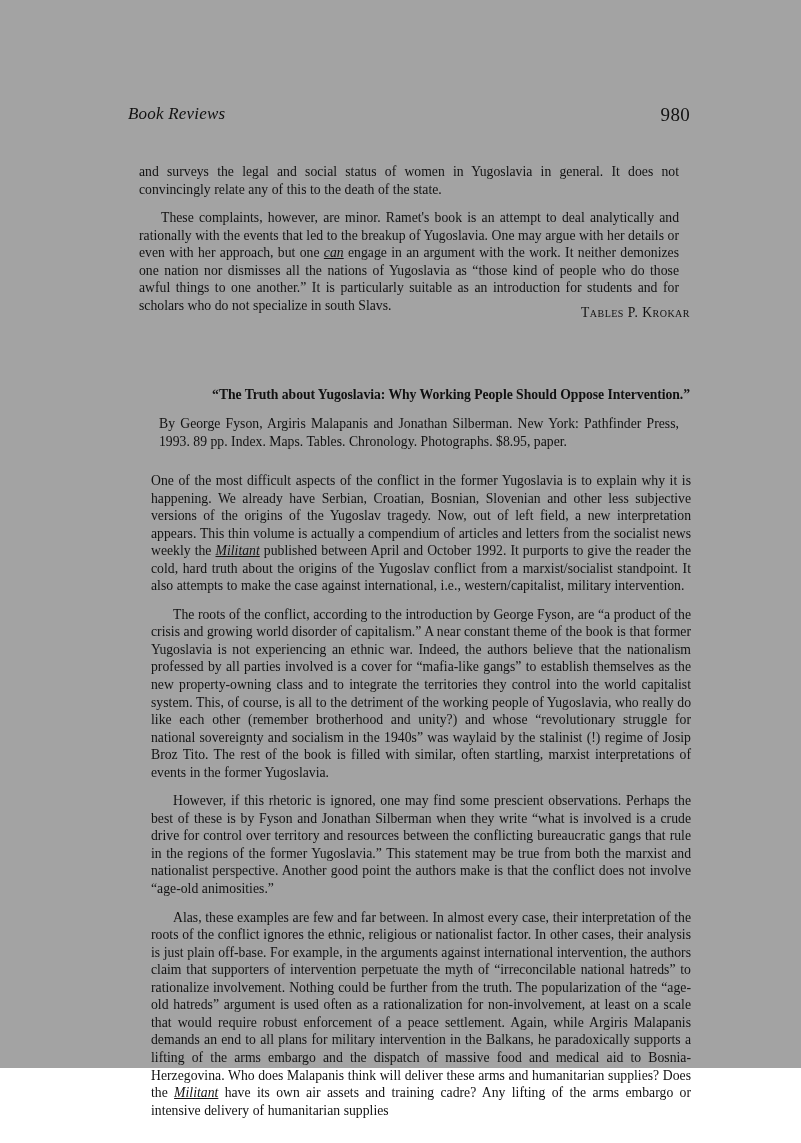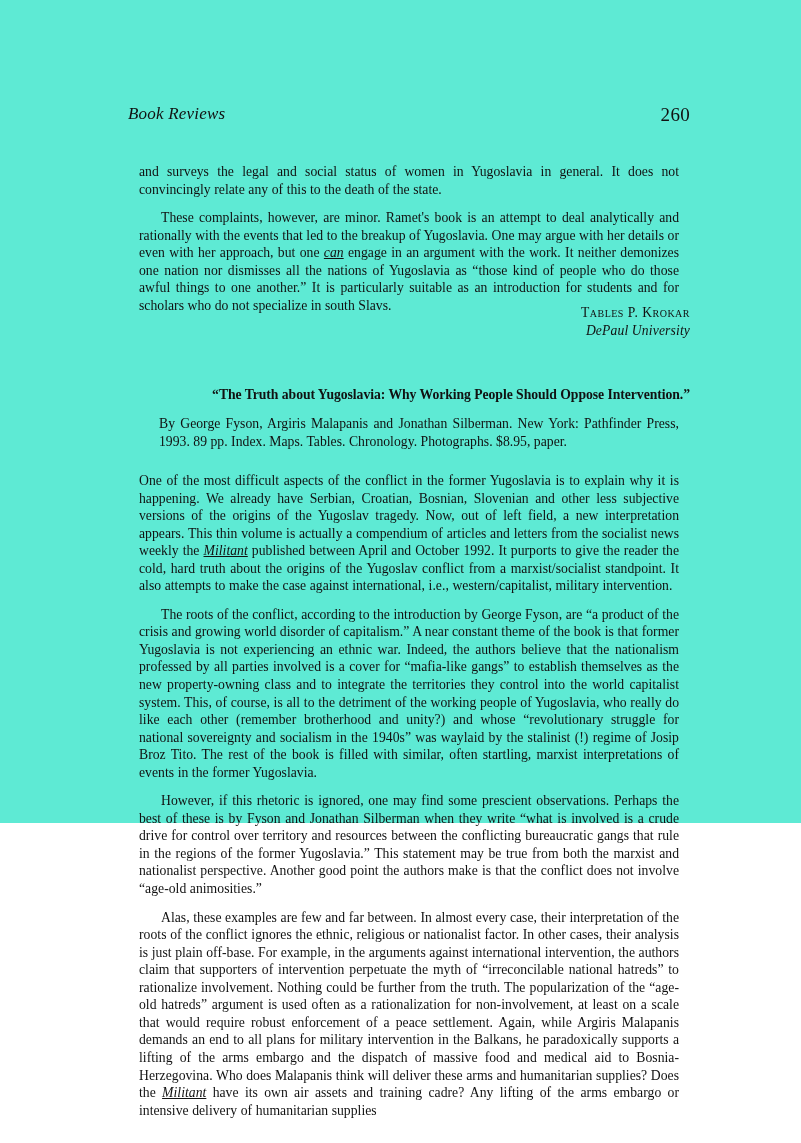--- a/index.html
+++ b/index.html
@@ -13,22 +13,22 @@
     height: 1143px;
     overflow: hidden;
     font-family: "Liberation Serif", "DejaVu Serif", serif;
     color: #111111;
     -webkit-font-smoothing: antialiased;
   }
 
   .page {
     position: relative;
     width: 801px;
-    height: 823px;
-    background: #5eead4;
+    height: 1068px;
+    background: #a3a3a3;
   }
 
   
   .content {
     position: absolute;
     left: 128px;
     top: 0;
     width: 562px;
   }
 
@@ -125,44 +125,43 @@
     font-size: 13.7px;
     line-height: 17.6px;
     text-align: justify;
     text-align-last: left;
     letter-spacing: 0.02px;
   }
 
   
   .review {
     position: absolute;
-    left: 0;
+    left: 12px;
     top: 461px;
     width: 562px;
   }
 </style>
 </head>
 <body>
 
 <div class="page">
   <div class="content">
 
     <div class="runhead">
       <div class="runhead-title">Book Reviews</div>
-      <div class="runhead-folio">260</div>
+      <div class="runhead-folio">980</div>
     </div>
 
     <div class="body-block" id="prev-review-paras">
         <p class="para">and surveys the legal and social status of women in Yugoslavia in general. It does not convincingly relate any of this to the death of the state.</p>
         <p class="para indent last-flush">These complaints, however, are minor. Ramet's book is an attempt to deal analytically and rationally with the events that led to the breakup of Yugoslavia. One may argue with her details or even with her approach, but one <em>can</em> engage in an argument with the work. It neither demonizes one nation nor dismisses all the nations of Yugoslavia as “those kind of people who do those awful things to one another.” It is particularly suitable as an introduction for students and for scholars who do not specialize in south Slavs.</p>
       </div>
 
     <div class="signature">
       <div class="sig-name">Tables P. Krokar</div>
-      <div class="sig-affil">DePaul University</div>
     </div>
 
     <div class="citation">
       <p class="cite-title">“The Truth about Yugoslavia: Why Working People Should Oppose Intervention.”</p>
       <p class="cite-details">By George Fyson, Argiris Malapanis and Jonathan Silberman. New York: Pathfinder Press, 1993. 89 pp. Index. Maps. Tables. Chronology. Photographs. $8.95, paper.</p>
     </div>
 
     <div class="review" id="review-paras">
         <p class="para">One of the most difficult aspects of the conflict in the former Yugoslavia is to explain why it is happening. We already have Serbian, Croatian, Bosnian, Slovenian and other less subjective versions of the origins of the Yugoslav tragedy. Now, out of left field, a new interpretation appears. This thin volume is actually a compendium of articles and letters from the socialist news weekly the <em>Militant</em> published between April and October 1992. It purports to give the reader the cold, hard truth about the origins of the Yugoslav conflict from a marxist/socialist standpoint. It also attempts to make the case against international, i.e., western/capitalist, military intervention.</p>
         <p class="para indent">The roots of the conflict, according to the introduction by George Fyson, are “a product of the crisis and growing world disorder of capitalism.” A near constant theme of the book is that former Yugoslavia is not experiencing an ethnic war. Indeed, the authors believe that the nationalism professed by all parties involved is a cover for “mafia-like gangs” to establish themselves as the new property-owning class and to integrate the territories they control into the world capitalist system. This, of course, is all to the detriment of the working people of Yugoslavia, who really do like each other (remember brotherhood and unity?) and whose “revolutionary struggle for national sovereignty and socialism in the 1940s” was waylaid by the stalinist (!) regime of Josip Broz Tito. The rest of the book is filled with similar, often startling, marxist interpretations of events in the former Yugoslavia.</p>

